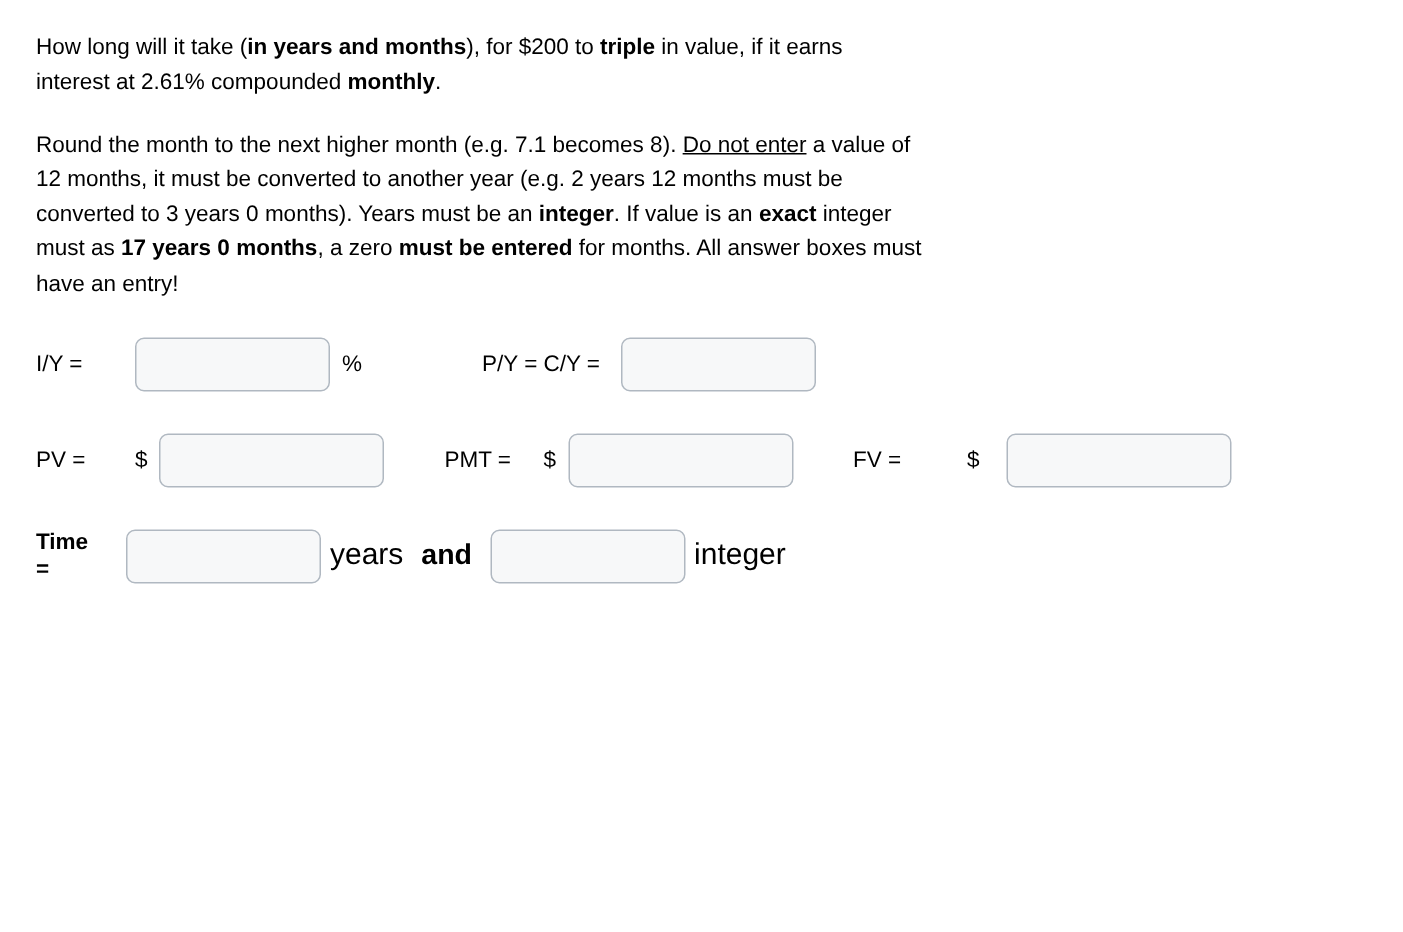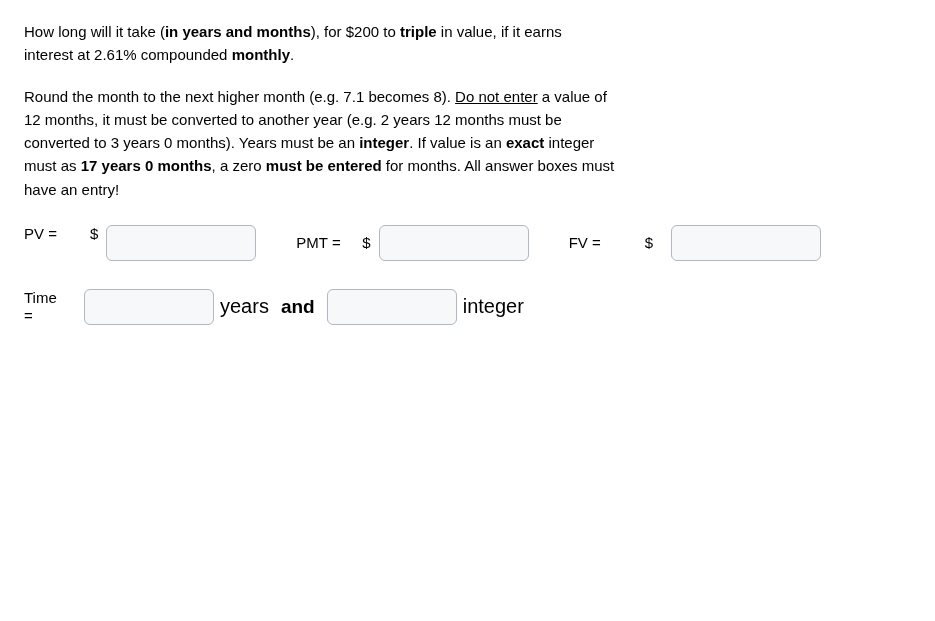--- a/index.html
+++ b/index.html
@@ -72,20 +72,21 @@
 
     .pvy-row {
       display: flex;
       align-items: center;
       gap: 40px;
       margin-bottom: 28px;
     }
 
     .pv-group {
       display: flex;
+      align-items: center;
       gap: 6px;
     }
 
     .pmt-group {
       display: flex;
       align-items: center;
       gap: 6px;
     }
 
     .fv-group {
@@ -95,21 +96,21 @@
     }
 
     .time-section {
       display: flex;
       align-items: center;
       gap: 0;
       margin-top: 6px;
     }
 
     .time-label {
-      font-weight: normal;
+      font-weight: bold;
       font-size: 15px;
       margin-right: 10px;
       min-width: 44px;
       line-height: 1.2;
     }
 
     .time-label-inner {
       display: flex;
       flex-direction: column;
       align-items: flex-start;
@@ -156,20 +157,31 @@
 <div class="instruction-block">
   <span>Round the month to the next higher month (e.g. 7.1 becomes 8). </span><span class="underline">Do not enter</span><span> a value of</span><br>
   <span>12 months, it must be converted to another year (e.g. 2 years 12 months must be</span><br>
   <span>converted to 3 years 0 months). Years must be an </span><strong>integer</strong><span>. If value is an </span><strong>exact</strong><span> integer</span><br>
   <span>must as </span><strong>17 years 0 months</strong><span>, a zero </span><strong>must be entered</strong><span> for months. All answer boxes must</span><br>
   <span>have an entry!</span>
 </div>
 
 <div class="fields-section">
 
+  <div class="iy-row">
+    <div class="iy-left">
+      <span class="field-label">I/Y =</span>
+      <input class="input-box input-small" type="text" placeholder="" style="">
+      <span class="percent-symbol">%</span>
+    </div>
+    <div class="py-right">
+      <span class="field-label" style="min-width:auto; margin-right:8px;">P/Y = C/Y =</span>
+      <input class="input-box input-small" type="text" placeholder="" style="">
+    </div>
+  </div>
 
   <div class="pvy-row">
     <div class="pv-group">
       <span class="field-label">PV =</span>
       <span class="dollar-symbol">$</span>
       <input class="input-box input-medium" type="text" placeholder="" style="">
     </div>
     <div class="pmt-group">
       <span class="field-label">PMT =</span>
       <span class="dollar-symbol">$</span>

